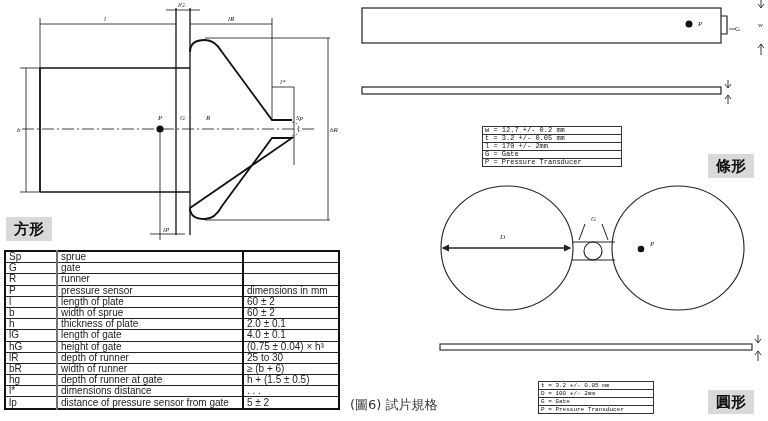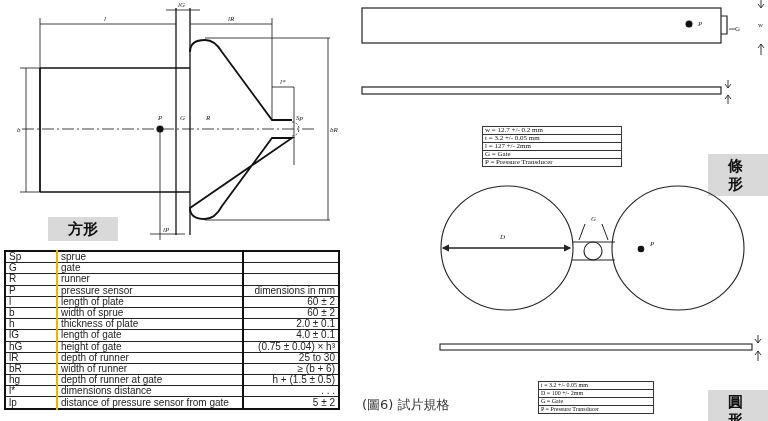--- a/index.html
+++ b/index.html
@@ -1,25 +1,25 @@
 <!DOCTYPE html>
 <html><head>
 <meta charset="utf-8">
 <style>
   html,body{margin:0;padding:0;background:#ffffff;}
   body{width:768px;height:421px;position:relative;overflow:hidden;font-family:"Liberation Sans",sans-serif;color:#111;}
   svg{position:absolute;left:0;top:0;}
-  .tag{position:absolute;background:#d9d9d9;color:#111;font-family:"DejaVu Sans",sans-serif;font-size:15px;font-weight:bold;padding:3px 20px;line-height:18px;}
+  .tag{position:absolute;background:#d9d9d9;color:#111;font-family:"DejaVu Sans",sans-serif;font-size:15px;font-weight:bold;padding:3px 8px;line-height:18px;}
   table.spec{position:absolute;border-collapse:collapse;font-family:"Liberation Sans",sans-serif;font-size:10px;color:#222;}
   table.spec td{border:1px solid #222;padding:0 3px;height:10.2px;line-height:10px;white-space:nowrap;}
   table.spec td.c1{width:44px;}
-  table.spec td.c2{width:178px;border-left:2px solid #eab308;border-right:2px solid #111;}
-  table.spec td.c3{width:88px;text-align:right;}
+  table.spec td.c2{width:178px;border-left:2px solid #737373;border-right:2px solid #111;}
+  table.spec td.c3{width:88px;}
   table.spec{border:2px solid #111;}
-  table.mini{position:absolute;border-collapse:collapse;font-family:Liberation Serif, serif;font-size:7px;color:#111;border:1.5px solid #222;}
+  table.mini{position:absolute;border-collapse:collapse;font-family:Liberation Mono, monospace;font-size:7px;color:#111;border:1.5px solid #222;}
   table.mini td{border:1px solid #333;padding:0 2px;height:7px;line-height:7px;white-space:nowrap;}
   .caption{position:absolute;font-family:"DejaVu Sans",sans-serif;font-size:13px;color:#333;}
   .lbl{position:absolute;font-family:"Liberation Serif",serif;font-style:italic;font-size:7px;color:#222;}
 </style>
 </head>
 <body>
 
 <svg width="360" height="245" viewBox="0 0 360 245">
   <g stroke="#111" fill="none" stroke-width="1.3">
 
@@ -58,21 +58,21 @@
 <span class="lbl" style="left:228px;top:15px;">lR</span>
 <span class="lbl" style="left:280px;top:78px;">l*</span>
 <span class="lbl" style="left:163px;top:226px;">lP</span>
 <span class="lbl" style="left:17px;top:126px;">b</span>
 <span class="lbl" style="left:330px;top:126px;">bR</span>
 <span class="lbl" style="left:158px;top:114px;">P</span>
 <span class="lbl" style="left:180px;top:114px;">G</span>
 <span class="lbl" style="left:206px;top:114px;">R</span>
 <span class="lbl" style="left:296px;top:114px;">Sp</span>
 
-<div class="tag" style="left:6px;top:217px;margin-left:42px;">方形</div>
+<div class="tag" style="left:6px;top:217px;">方形</div>
 
 <table class="spec" style="left:4px;top:250px;">
   <tbody>
     <tr>
         <td class="c1">Sp</td>
         <td class="c2">sprue</td>
         <td class="c3"></td>
       </tr>
     <tr>
         <td class="c1">G</td>
@@ -166,21 +166,21 @@
 
 <table class="mini" style="left:482px;top:126px;width:140px;">
   <tbody>
     <tr>
         <td>w = 12.7 +/- 0.2 mm</td>
       </tr>
     <tr>
         <td>t = 3.2 +/- 0.05 mm</td>
       </tr>
     <tr>
-        <td>l = 127 +/- 2mm</td>
+        <td>l = 170 +/- 2mm</td>
       </tr>
     <tr>
         <td>G = Gate</td>
       </tr>
     <tr>
         <td>P = Pressure Transducer</td>
       </tr>
   </tbody>
 </table>
 
@@ -206,21 +206,21 @@
     <path d="M755 339 L758 343 L761 339" stroke-width="0.9"></path>
     <line x1="758" y1="351" x2="758" y2="361" stroke-width="0.9"></line>
     <path d="M755 355 L758 351 L761 355" stroke-width="0.9"></path>
   </g>
   <circle cx="641" cy="249" r="3.3" fill="#111"></circle>
 </svg>
 <span class="lbl" style="left:500px;top:233px;">D</span>
 <span class="lbl" style="left:591px;top:215px;">G</span>
 <span class="lbl" style="left:650px;top:240px;">P</span>
 
-<div class="caption" style="left:362px;top:396px;">(圖6) 試片規格</div>
+<div class="caption" style="left:350px;top:396px;">(圖6) 試片規格</div>
 
 <table class="mini" style="left:538px;top:381px;width:116px;font-size:6px;">
   <tbody>
     <tr>
         <td>t = 3.2 +/- 0.05 mm</td>
       </tr>
     <tr>
         <td>D = 100 +/- 2mm</td>
       </tr>
     <tr>

